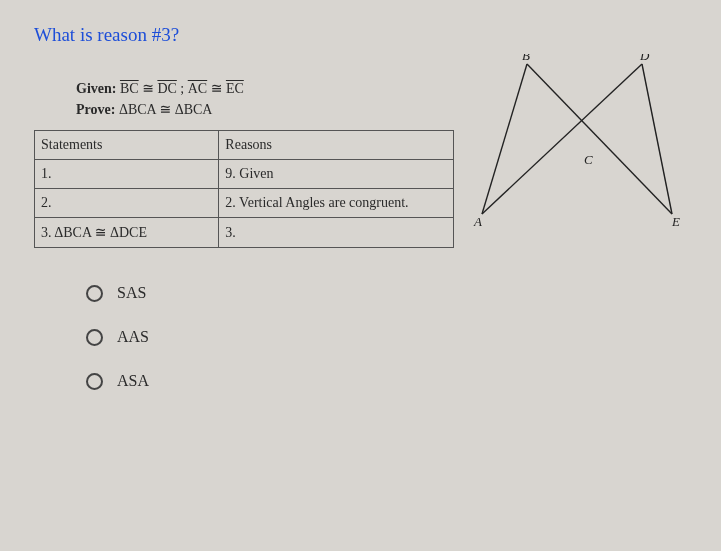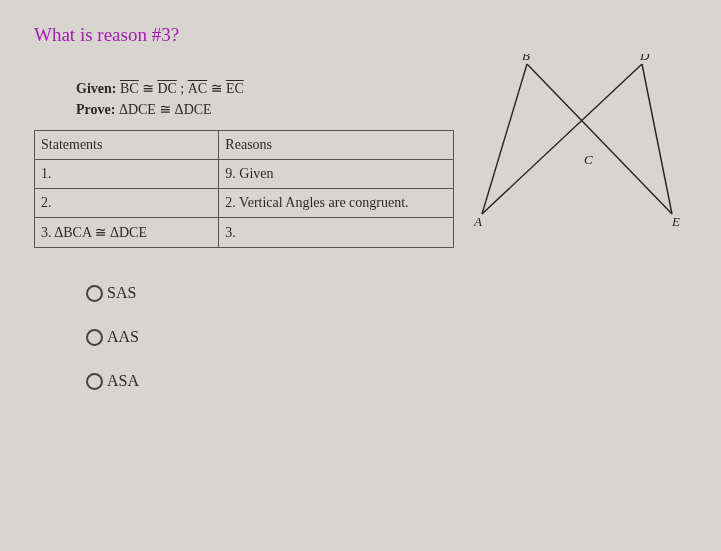--- a/index.html
+++ b/index.html
@@ -9,21 +9,21 @@
       background: #d8d5d0;
       font-family: Georgia, 'Times New Roman', serif;
       color: #2a2a2a;
       padding: 24px 34px;
       position: relative;
     }
     .question-title {
       font-size: 19px;
       font-weight: 400;
       margin-bottom: 32px;
-      color: #a21caf;
+      color: #1d4ed8;
     }
     .content-row {
       display: flex;
       gap: 18px;
     }
     .left-col {
       flex: 0 0 420px;
     }
     .given-prove {
       margin-left: 42px;
@@ -65,21 +65,21 @@
       margin-top: -24px;
     }
     .options {
       margin-top: 36px;
       margin-left: 52px;
     }
     .option {
       display: flex;
       align-items: center;
       margin-bottom: 26px;
-      gap: 4px;
+      gap: 14px;
     }
     .radio {
       width: 17px;
       height: 17px;
       border: 2px solid #444;
       border-radius: 50%;
       display: inline-block;
       flex-shrink: 0;
     }
     .option-label {
@@ -99,21 +99,21 @@
 
     <div class="given-prove">
       <div>
         <span class="label">Given:</span>
         <span>
           <span class="overline">BC</span><span> ≅ </span><span class="overline">DC</span><span> ; </span><span class="overline">AC</span><span> ≅ </span><span class="overline">EC</span>
         </span>
       </div>
       <div>
         <span class="label">Prove:</span>
-        <span>ΔDCE ≅ ΔDCE</span>
+        <span>ΔBCA ≅ ΔBCA</span>
       </div>
     </div>
 
     <table class="proof">
       <tbody>
           <tr>
         <td class="col-statements">Statements</td>
         <td class="col-reasons">Reasons</td>
       </tr>
       <tr>

